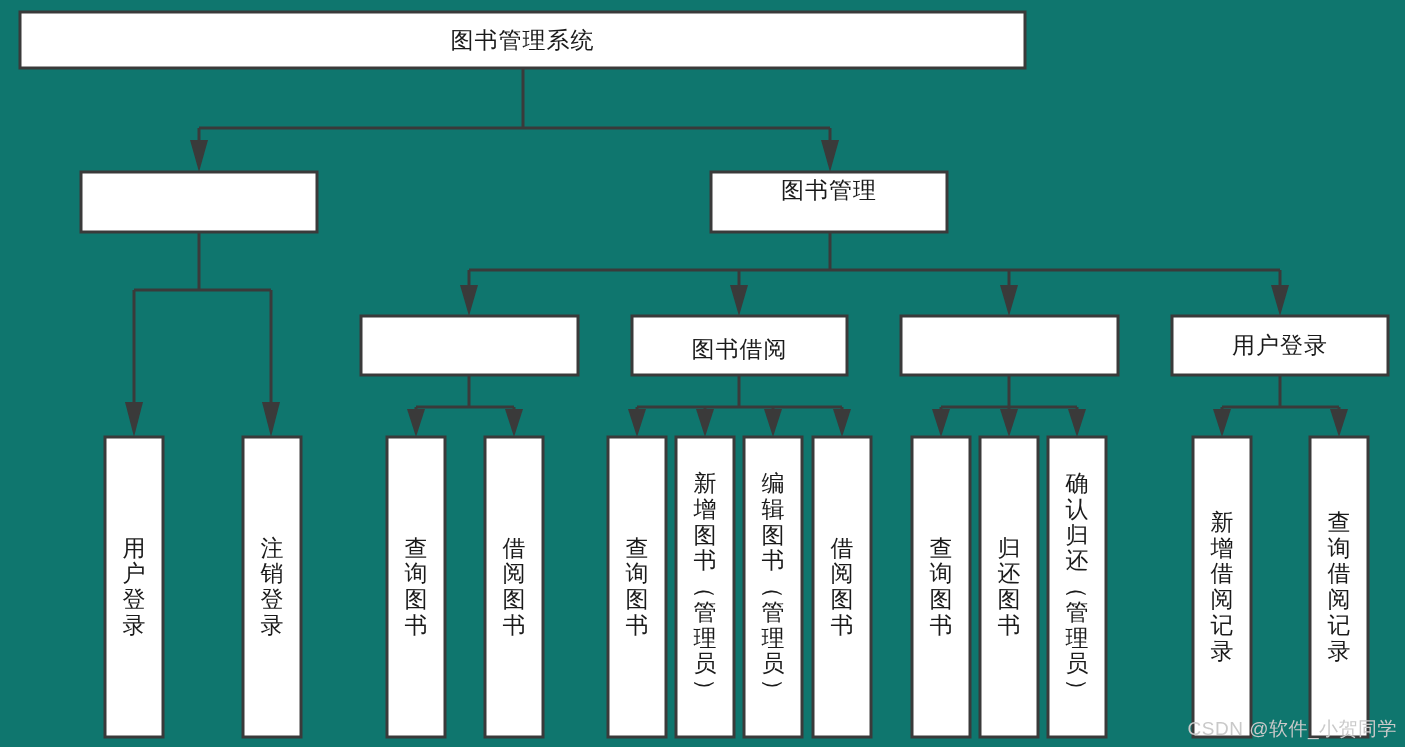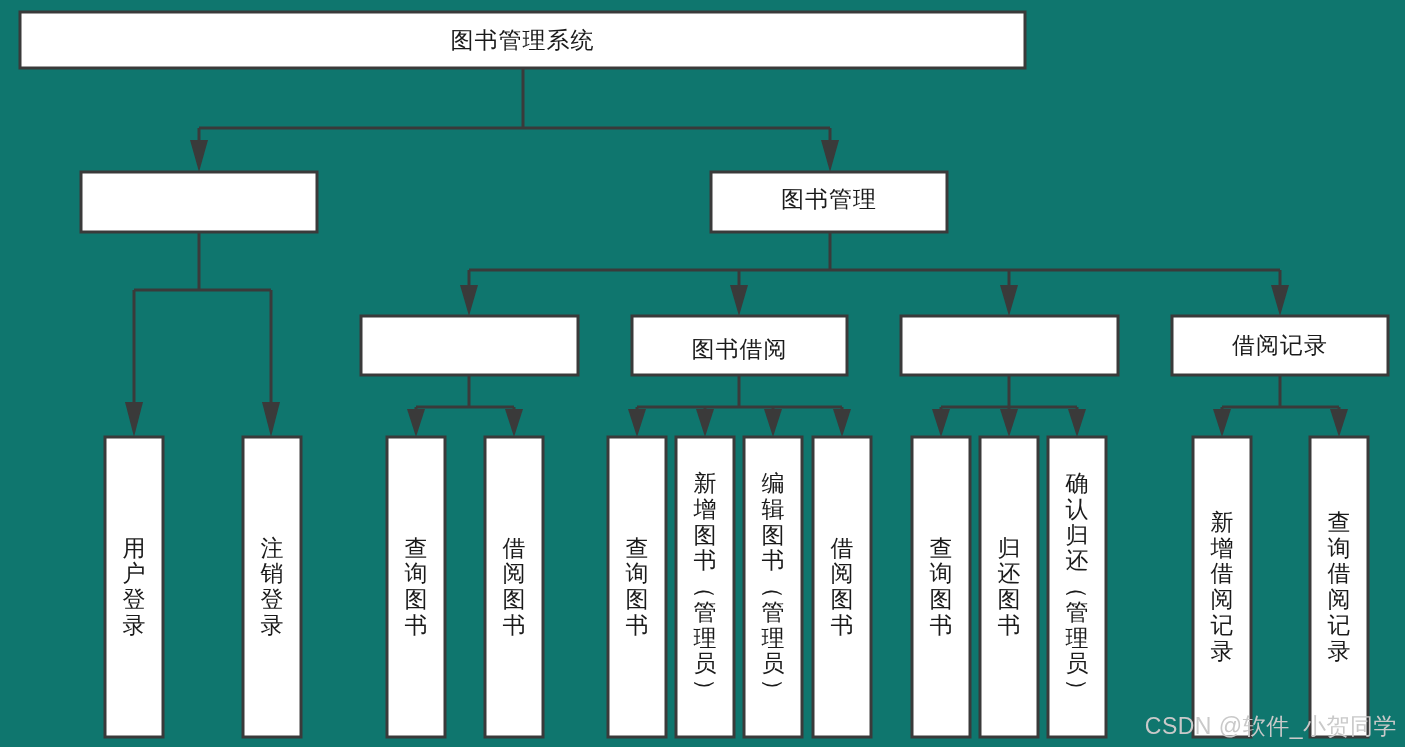--- a/index.html
+++ b/index.html
@@ -36,21 +36,21 @@
   }
   .arrow-head {
     fill: #3a3a3a;
     stroke: none;
   }
   .watermark-text {
     position: absolute;
     right: 8px;
     bottom: 5px;
     color: #c9c9c9;
-    font-size: 23px;
+    font-size: 19px;
     font-family: "Liberation Sans", "DejaVu Sans", sans-serif;
     white-space: nowrap;
     letter-spacing: 0.5px;
   }
   .vtext-wrap {
     position: absolute;
     display: flex;
     flex-direction: column;
     align-items: center;
     justify-content: center;
@@ -178,24 +178,24 @@
     <rect class="node-box" x="912" y="437" width="58" height="300"></rect>
     <rect class="node-box" x="980" y="437" width="58" height="300"></rect>
     <rect class="node-box" x="1048" y="437" width="58" height="300"></rect>
 
     <rect class="node-box" x="1193" y="437" width="58" height="300"></rect>
     <rect class="node-box" x="1310" y="437" width="58" height="300"></rect>
   </svg>
 
   <div class="htext-wrap" style="left:20px; top:12px; width:1005px; height:56px;">图书管理系统</div>
 
-  <div class="htext-wrap" style="left:711px; top:169px; width:236px; height:60px;">图书管理</div>
+  <div class="htext-wrap" style="left:711px; top:160px; width:236px; height:60px;">图书管理</div>
 
   <div class="htext-wrap" style="left:632px; top:316px; width:215px; height:67px;">图书借阅</div>
-  <div class="htext-wrap" style="left:1172px; top:316px; width:216px; height:59px;">借阅记录</div>
+  <div class="htext-wrap" style="left:1172px; top:316px; width:216px; height:59px;">用户登录</div>
 
   <div class="vtext-wrap" style="left:105px; top:437px; width:58px; height:300px;">
       <span class="vtext-char">用</span>
       <span class="vtext-char">户</span>
       <span class="vtext-char">登</span>
       <span class="vtext-char">录</span>
     </div>
   <div class="vtext-wrap" style="left:243px; top:437px; width:58px; height:300px;">
       <span class="vtext-char">注</span>
       <span class="vtext-char">销</span>

